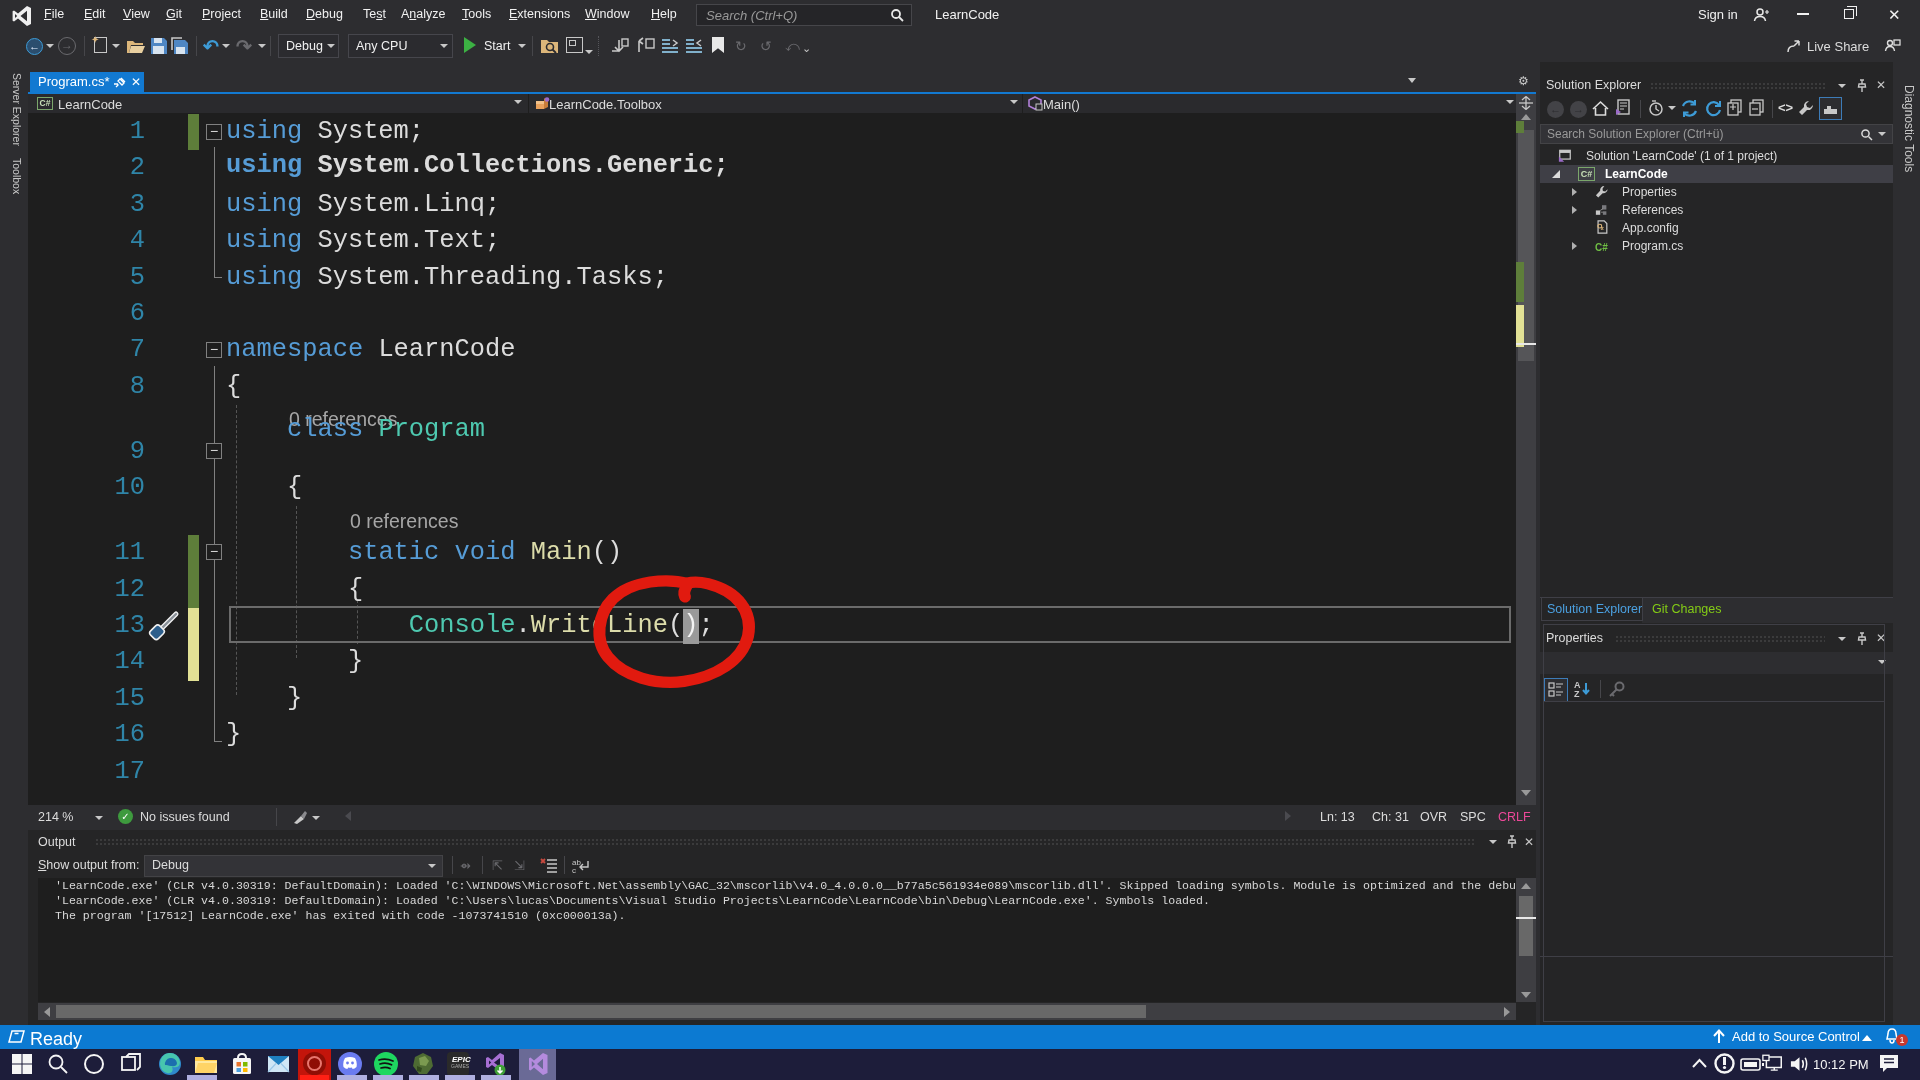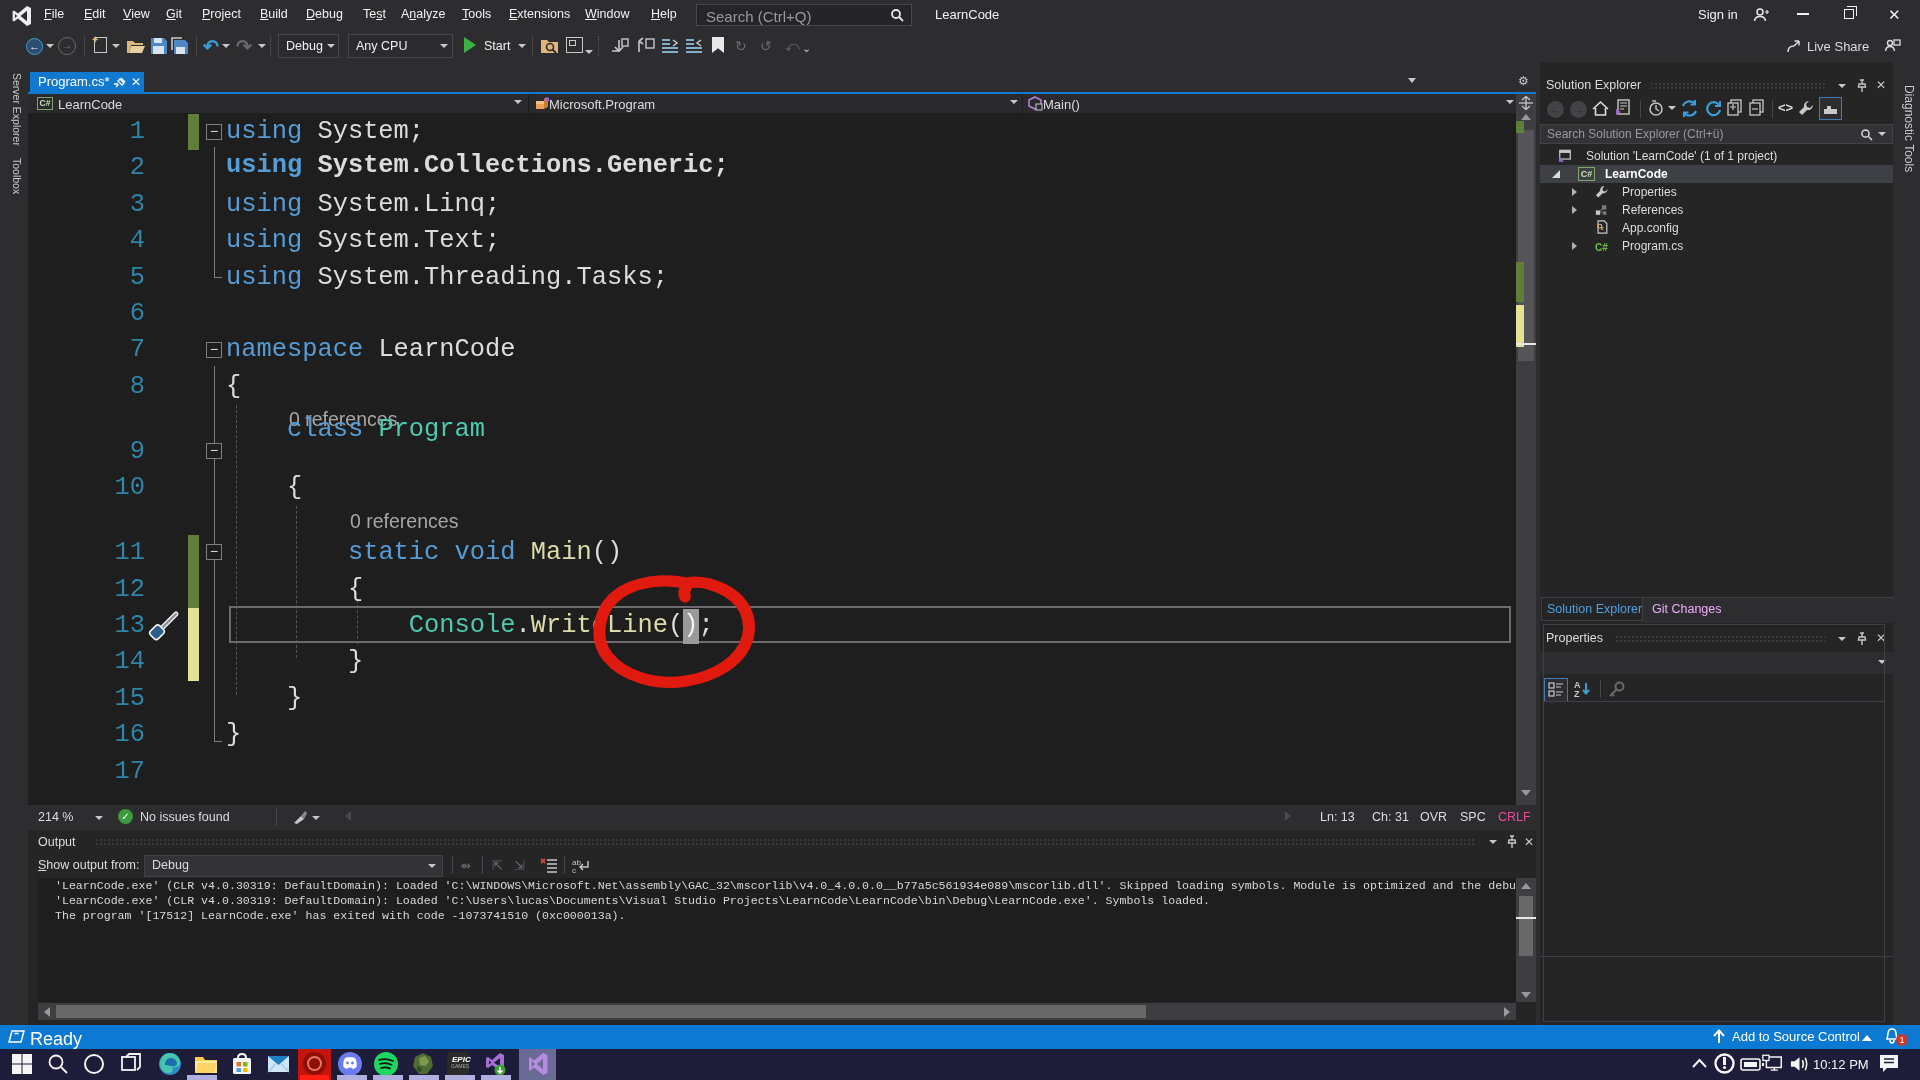--- a/index.html
+++ b/index.html
@@ -50,21 +50,21 @@
   <div class="menu-item" style="left:260px;"><span>B</span>uild</div>
   <div class="menu-item" style="left:306px;"><span>D</span>ebug</div>
   <div class="menu-item" style="left:363px;">Te<span>s</span>t</div>
   <div class="menu-item" style="left:401px;">A<span>n</span>alyze</div>
   <div class="menu-item" style="left:462px;"><span>T</span>ools</div>
   <div class="menu-item" style="left:509px;"><span>E</span>xtensions</div>
   <div class="menu-item" style="left:585px;"><span>W</span>indow</div>
   <div class="menu-item" style="left:651px;"><span>H</span>elp</div>
 
   <div class="abs" style="left:696px;top:4px;width:216px;height:22px;background:#252528;border:1px solid #46464A;"></div>
-  <div class="abs" style="left:706px;top:8px;font-size:15px;color:#999999;">Search (Ctrl+Q)</div>
+  <div class="abs" style="left:706px;top:8px;font-size:13px;color:#999999;font-style:italic;">Search (Ctrl+Q)</div>
   <svg class="abs" style="left:890px;top:8px;" width="14" height="14" viewBox="0 0 14 14">
     <circle cx="6" cy="6" r="4" fill="none" stroke="#E8E8E8" stroke-width="1.8"></circle>
     <line x1="9" y1="9" x2="13" y2="13" stroke="#E8E8E8" stroke-width="1.8"></line>
   </svg>
   <div class="abs" style="left:935px;top:7px;font-size:13px;color:#F1F1F1;">LearnCode</div>
   <div class="abs" style="left:1698px;top:7px;font-size:13px;color:#F1F1F1;">Sign in</div>
   <svg class="abs" style="left:1752px;top:6px;" width="18" height="18" viewBox="0 0 18 18">
     <circle cx="8" cy="6" r="3" fill="none" stroke="#E8E8E8" stroke-width="1.5"></circle>
     <path d="M2.5 15 Q3 10.5 8 10.5 Q13 10.5 13.5 15" fill="none" stroke="#E8E8E8" stroke-width="1.5"></path>
     <path d="M13 6 h4 M15 4 v4" stroke="#E8E8E8" stroke-width="1.2"></path>
@@ -183,21 +183,21 @@
     <div class="abs" style="left:37px;top:97px;width:16px;height:13px;border:1px solid #7BA76B;color:#C8E0B8;font-size:8.5px;line-height:11px;text-align:center;font-weight:bold;">C#</div>
     <div class="abs" style="left:58px;top:97px;font-size:13px;color:#DCDCDC;">LearnCode</div>
     <div class="caret" style="left:514px;top:100px;"></div>
     <div class="sep" style="left:528px;top:94px;height:19px;background:#1E1E1E;"></div>
     <svg class="abs" style="left:535px;top:96px;" width="15" height="15" viewBox="0 0 15 15">
       <rect x="1" y="5" width="8" height="8" fill="#E8A15C"></rect>
       <rect x="1" y="5" width="8" height="3" fill="#F0C088"></rect>
       <path d="M9 2 L13 5 L13 11 L9 13" fill="#C87D3A"></path>
       <circle cx="12" cy="3.5" r="2.3" fill="#9B6BC8"></circle>
     </svg>
-    <div class="abs" style="left:549px;top:97px;font-size:13px;color:#DCDCDC;">Microsoft.Program</div>
+    <div class="abs" style="left:549px;top:97px;font-size:13px;color:#DCDCDC;">LearnCode.Toolbox</div>
     <div class="caret" style="left:1010px;top:100px;"></div>
     <div class="sep" style="left:1022px;top:94px;height:19px;background:#1E1E1E;"></div>
     <svg class="abs" style="left:1028px;top:96px;" width="15" height="15" viewBox="0 0 15 15">
       <path d="M7 1 L13 4 L13 10 L7 13 L1 10 L1 4 Z" fill="none" stroke="#B180D7" stroke-width="1.6"></path>
       <rect x="8" y="8" width="6" height="6" fill="#2A2A2D" stroke="#C8C8C8" stroke-width="1"></rect>
     </svg>
     <div class="abs" style="left:1043px;top:97px;font-size:13px;color:#DCDCDC;">Main()</div>
     <div class="caret" style="left:1506px;top:100px;"></div>
     <svg class="abs" style="left:1522px;top:95px;" width="15" height="16" viewBox="0 0 15 16">
       <path d="M7.5 0 L7.5 16 M3 4 L7.5 0.5 L12 4 M3 12 L7.5 15.5 L12 12 M1 8 H14" stroke="#C8C8C8" stroke-width="1.4" fill="none"></path>
@@ -465,21 +465,21 @@
       <div class="abs" style="left:82px;">App.config</div>
     </div>
     <div class="tree-row" style="top:237px;">
       <div class="arrow-r" style="left:32px;top:5px;"></div>
       <div class="abs" style="left:55px;top:2px;font-size:10px;font-weight:bold;color:#6FBE44;">C#</div>
       <div class="abs" style="left:82px;">Program.cs</div>
     </div>
 
     <div class="abs" style="left:1540px;top:598px;width:353px;height:25px;background:#2D2D30;"></div>
     <div class="abs" style="left:1540px;top:598px;width:102px;height:25px;background:#252526;"></div>
-    <div class="abs" style="left:1652px;top:602px;font-size:12.5px;color:#f0abfc;">Git Changes</div>
+    <div class="abs" style="left:1652px;top:602px;font-size:12.5px;color:#84cc16;">Git Changes</div>
 
     <div class="abs" style="left:1546px;top:631px;font-size:12.5px;color:#DCDCDC;">Properties</div>
     <div class="abs dots" style="left:1615px;top:635px;width:210px;height:9px;"></div>
     <div class="caret" style="left:1838px;top:637px;"></div>
     <svg class="abs" style="left:1856px;top:632px;" width="12" height="14" viewBox="0 0 12 14">
         <path d="M4 1 H8 M6 1 V5 M3 5 H9 L9.5 8 H2.5 Z M6 8 V13" stroke="#C8C8C8" stroke-width="1.4" fill="none"></path>
       </svg>
     <div class="abs" style="left:1876px;top:631px;font-size:12px;color:#C8C8C8;">✕</div>
     <div class="abs" style="left:1540px;top:652px;width:353px;height:22px;background:#2D2D30;"></div>
     <div class="caret" style="left:1878px;top:660px;"></div>

